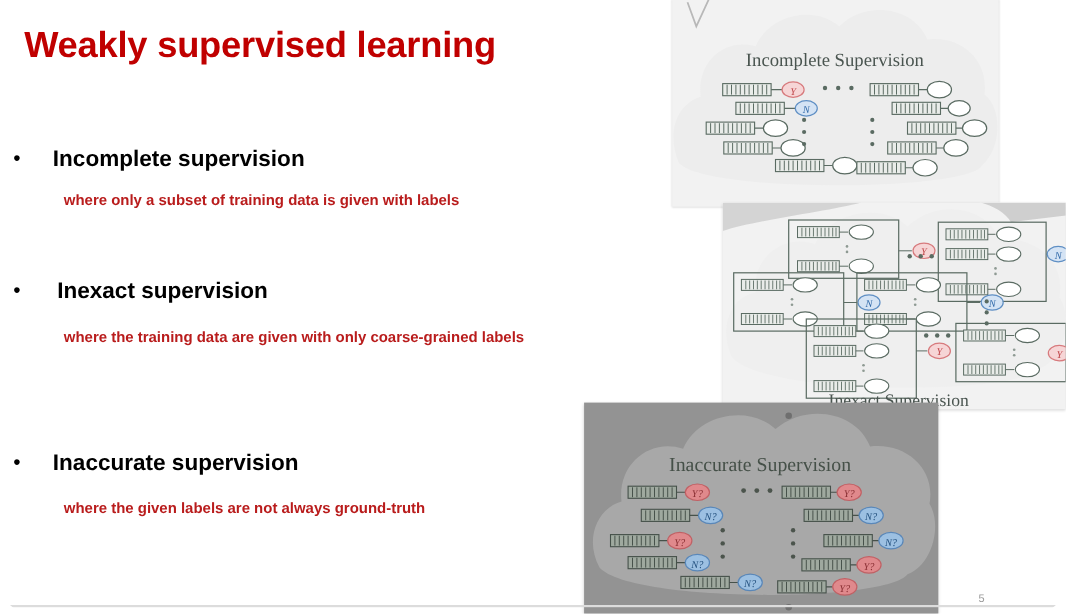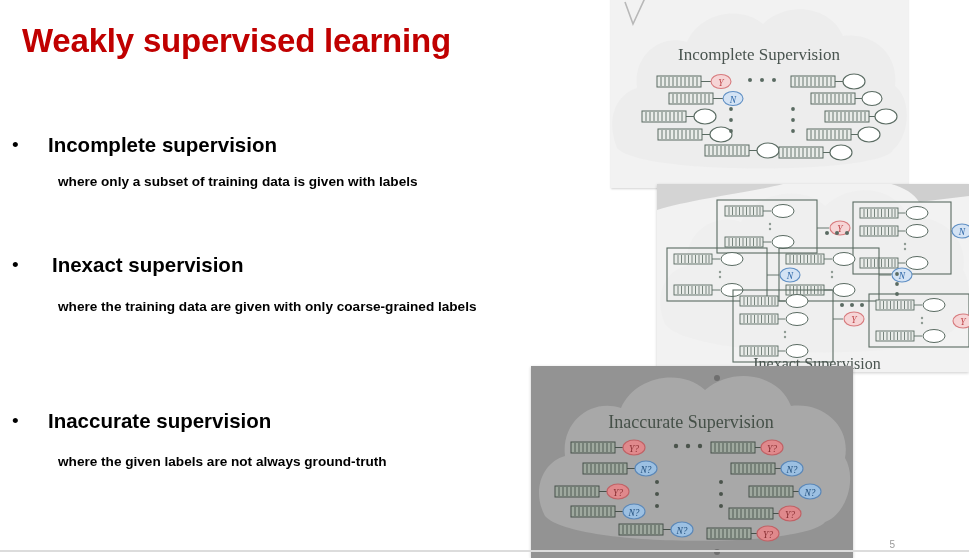--- a/index.html
+++ b/index.html
@@ -9,20 +9,21 @@
   }
   body {
     font-family: "Liberation Sans", sans-serif;
   }
   #slide {
     position: relative;
     width: 969px;
     height: 558px;
     background: #ffffff;
     overflow: hidden;
+    border-radius: 29px;
   }
 
   
   #slide-title {
     position: absolute;
     left: 22px;
     top: 22px;
     font-size: 33px;
     font-weight: bold;
     color: #C00000;
@@ -48,21 +49,21 @@
     line-height: 24px;
     font-weight: bold;
     color: #000000;
     white-space: nowrap;
   }
   .bullet-sub {
     position: absolute;
     left: 48px;
     font-size: 13.6px;
     font-weight: bold;
-    color: #000000;
+    color: #b91c1c;
     white-space: nowrap;
   }
 
   #block-1 { top: 133px; }
   #block-2 { top: 253px; }
   #block-3 { top: 409px; }
   #block-1 .bullet-sub { top: 41px; }
   #block-2 .bullet-sub { top: 46px; }
   #block-3 .bullet-sub { top: 45px; }
   #block-2 .bullet-head { left: 42px; }

